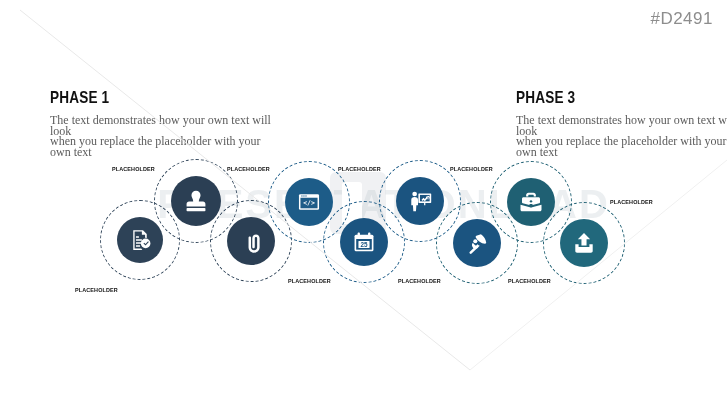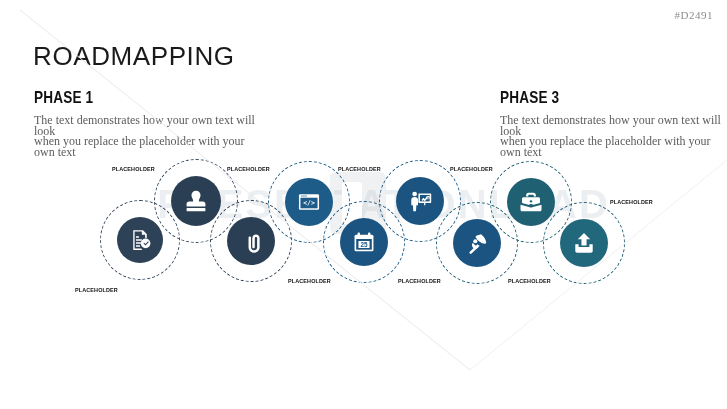--- a/index.html
+++ b/index.html
@@ -13,32 +13,32 @@
   .slide{position:absolute;inset:0;background:#fff;overflow:hidden;}
 
   
   .sheen{
     position:absolute;left:0;top:0;width:727px;height:409px;
     pointer-events:none;
   }
 
   #doc-id{
     position:absolute;right:14px;top:9px;
-    font-family:Liberation Serif, serif;
-    font-size:11px;color:#8d8d8d;letter-spacing:0.5px;
+    font-family:Liberation Sans, sans-serif;
+    font-size:17px;color:#8d8d8d;letter-spacing:0.5px;
   }
 
   #page-title{
     position:absolute;left:33px;top:24px;
     font-size:26px;font-weight:400;color:#1a1a1a;
     letter-spacing:0.6px;
     font-family:"Liberation Sans", sans-serif;
   }
 
-  .phase-block{position:absolute;}
+  .phase-block{position:absolute;margin-left:16px;}
   .phase-title{
     font-family:"Liberation Sans", sans-serif;
     font-weight:bold;
     font-size:17px;
     color:#111111;
     letter-spacing:0.2px;
     transform:scaleX(0.80);
     transform-origin:left center;
     margin:0 0 7px 0;
     white-space:nowrap;
@@ -104,21 +104,20 @@
     background:#fff;border-radius:3px;
   }
 </style>
 </head>
 <body>
 
 <div class="slide">
 
   <div id="doc-id">#D2491</div>
 
-  <h1 id="page-title">ROADMAPPING</h1>
 
   <div class="watermark">
     <div class="wm-mark"></div>
     <div class="wm-text">PRESENTATIONLOAD</div>
   </div>
 
   <div id="diagram">
       <div class="ring" style="left: 100px; top: 200px; width: 80px; height: 80px; border: 1.6px dashed rgb(45, 66, 87);"></div>
       <div class="ring" style="left: 154px; top: 159px; width: 84px; height: 84px; border: 1.6px dashed rgb(45, 66, 87);"></div>
       <div class="ring" style="left: 210px; top: 200px; width: 82px; height: 82px; border: 1.6px dashed rgb(45, 66, 87);"></div>

